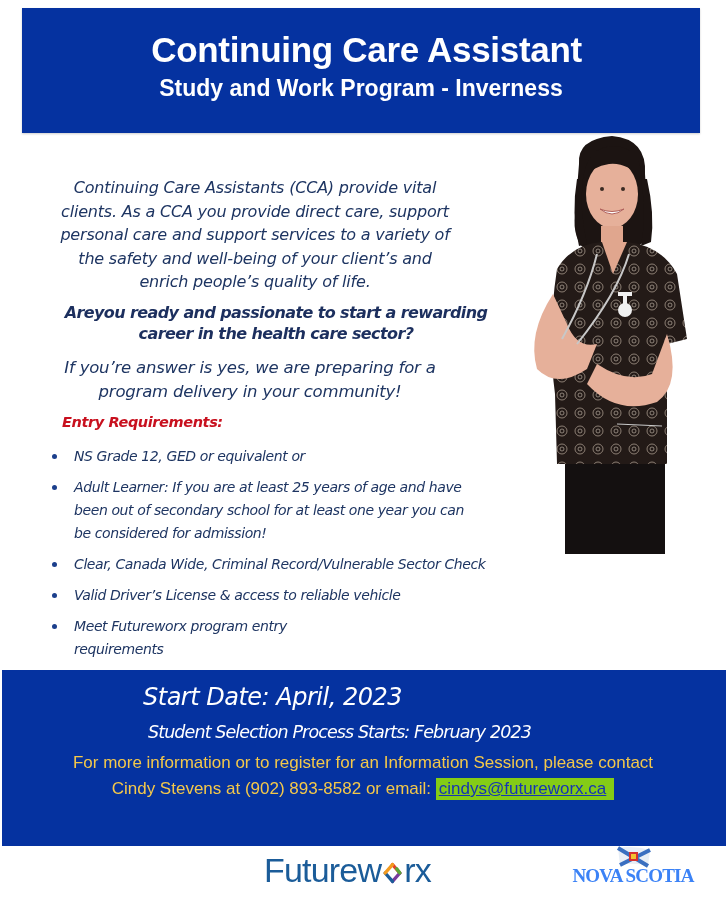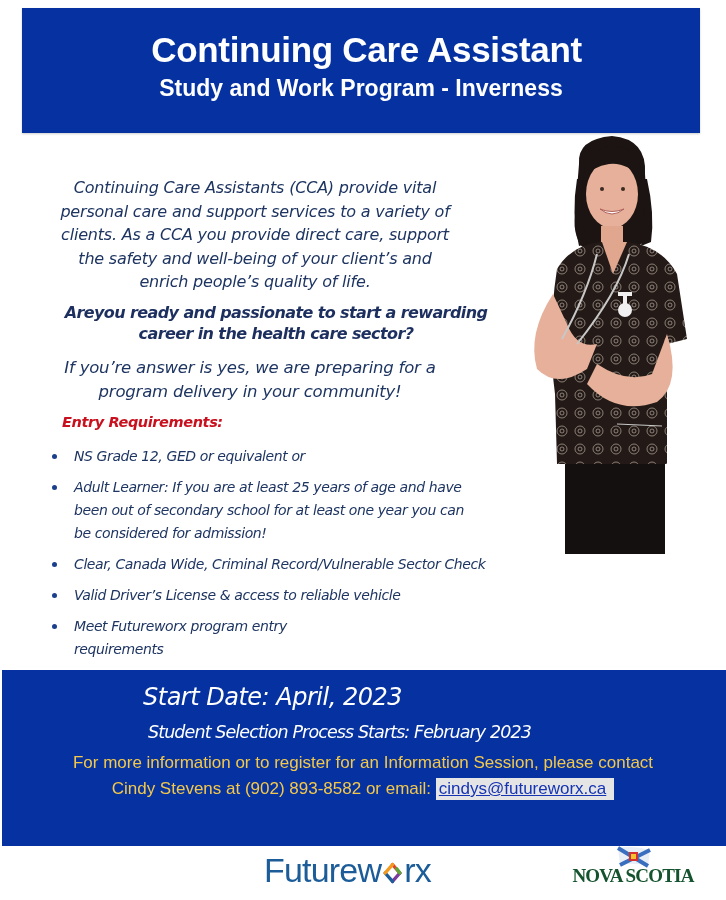--- a/index.html
+++ b/index.html
@@ -81,53 +81,53 @@
       font-size: 17.5px; letter-spacing: -0.9px;
     }
     .contact {
       position: absolute; left: 0; width: 726px; text-align: center;
       color: #f4c84a; font-family: "Liberation Sans", sans-serif;
       font-size: 17px; line-height: 26px;
     }
     .contact.l1 { top: 750px; }
     .contact.l2 { top: 776px; }
     .email-link {
-      background: #e5e5e5; color: #1534b4; text-decoration: underline;
+      background: #84cc16; color: #1534b4; text-decoration: underline;
       padding: 1px 8px 2px 3px; cursor: pointer;
     }
 
     .fw-logo {
       position: absolute; left: 264px; top: 851px;
       font-family: "Liberation Sans", sans-serif; font-size: 34px;
       color: #1b5c99; letter-spacing: -0.8px; line-height: 38px;
       display: flex; align-items: center; text-align: center;
     }
     .fw-diamond { display: inline-block; width: 21px; height: 26px; margin: 0 1px; position: relative; top: 3px; }
 
     .ns-logo {
       position: absolute; left: 570px; top: 846px; width: 125px; height: 44px;
     }
     .ns-text {
       position: absolute; left: 0; top: 19px; width: 126px; text-align: center;
       font-family: "Liberation Serif", serif; font-weight: bold; font-size: 19px;
-      color: #14532d; letter-spacing: -0.8px;
+      color: #3b82f6; letter-spacing: -0.8px;
     }
   </style>
 </head>
 <body>
 
 <div class="header-box">
   <div class="header-title">Continuing Care Assistant</div>
   <div class="header-subtitle">Study and Work Program - Inverness</div>
 </div>
 
 <div class="intro">
   <div>Continuing Care Assistants (CCA) provide vital</div>
+  <div>clients. As a CCA you provide direct care, support</div>
   <div>personal care and support services to a variety of</div>
-  <div>clients. As a CCA you provide direct care, support</div>
   <div>the safety and well-being of your client’s and</div>
   <div>enrich people’s quality of life.</div>
 </div>
 
 <div class="question">
   <div>Areyou ready and passionate to start a rewarding</div>
   <div>career in the health care sector?</div>
 </div>
 
 <div class="answer">

